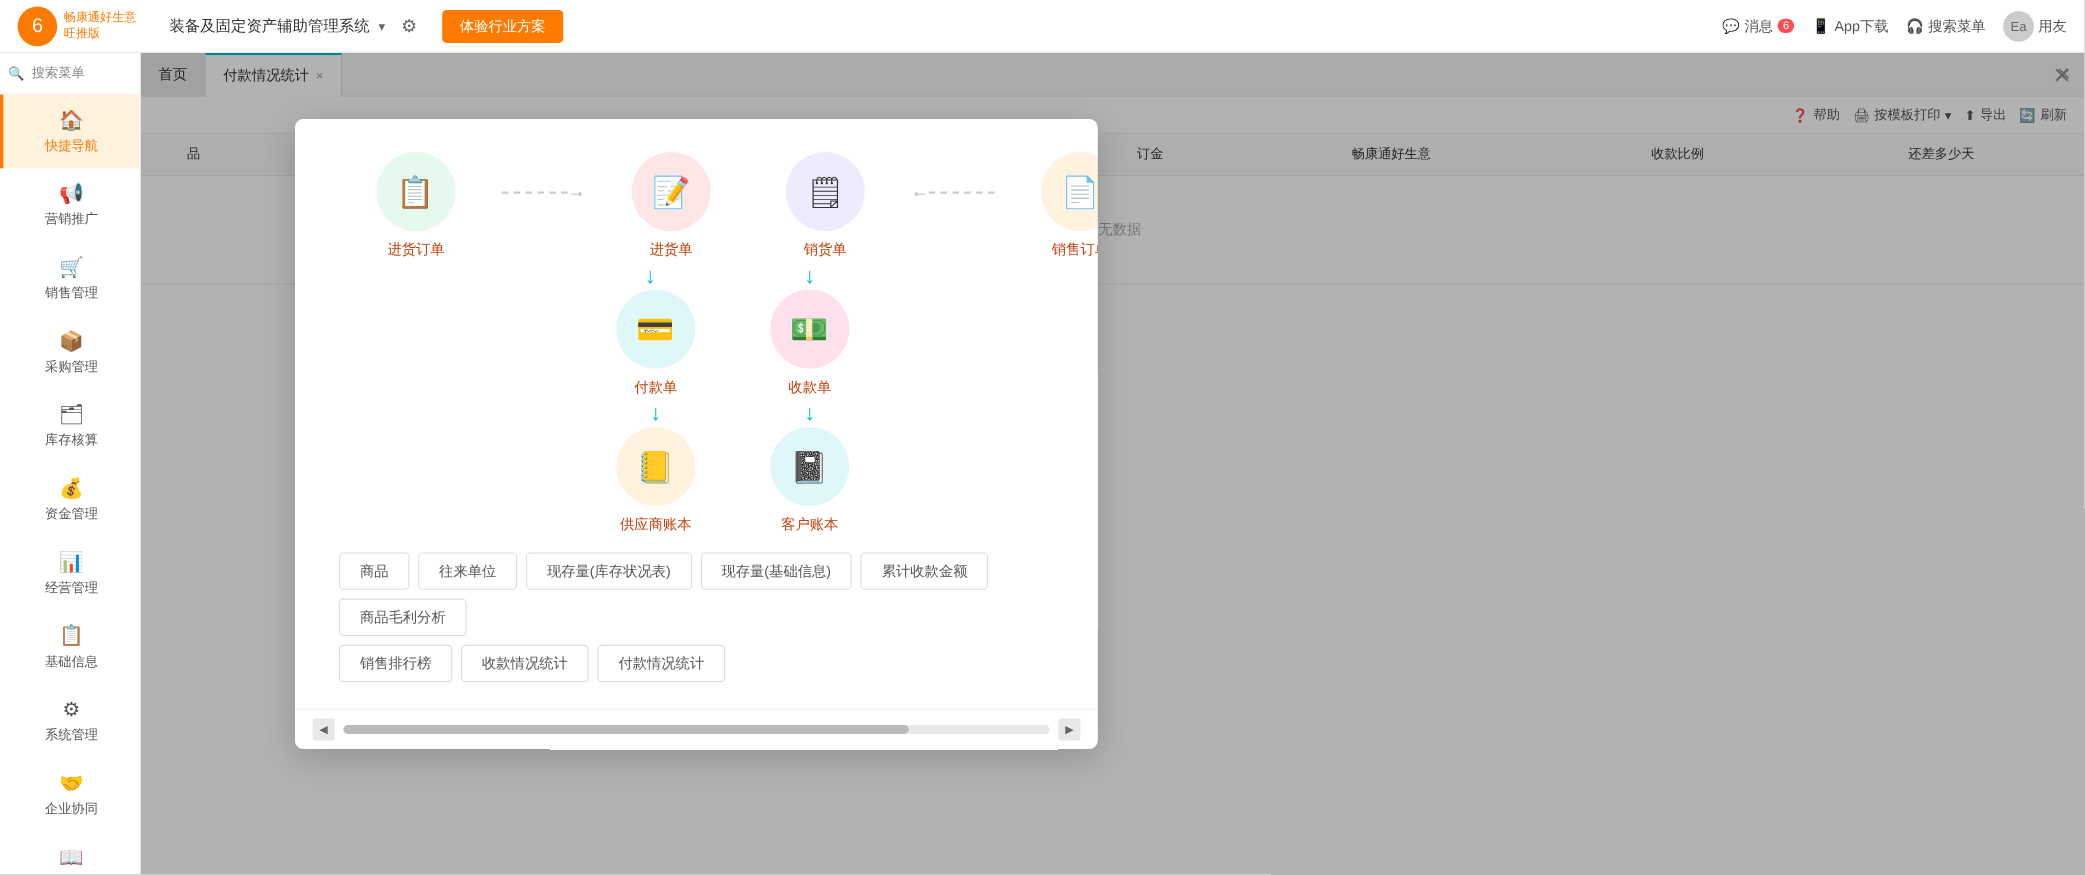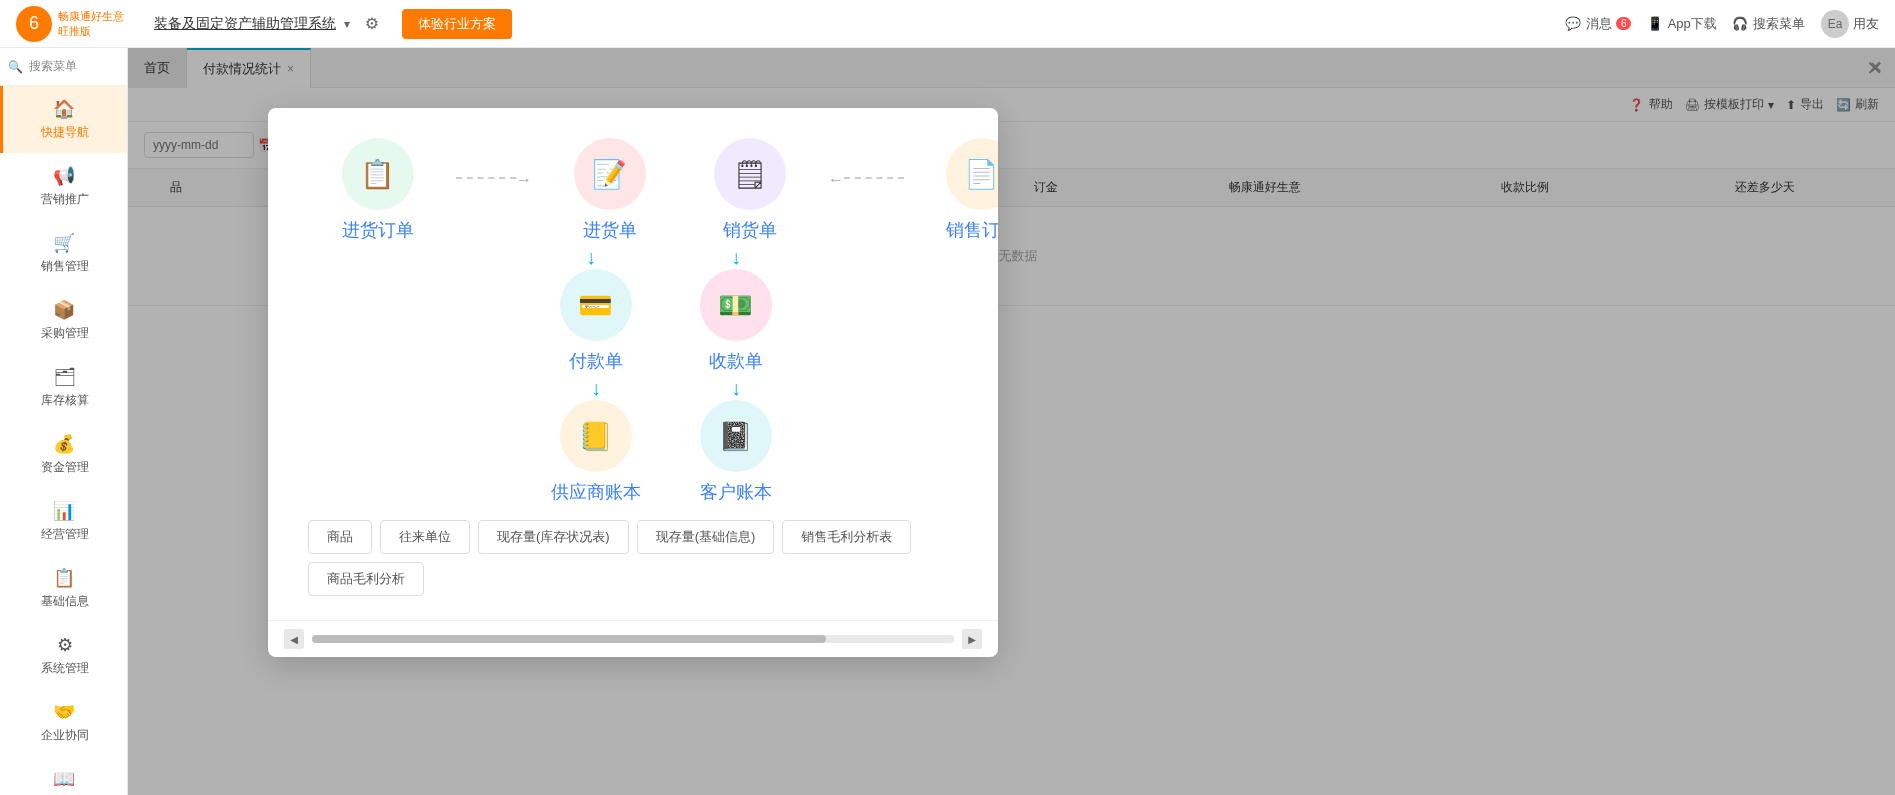--- a/index.html
+++ b/index.html
@@ -11,21 +11,21 @@
     .main-area { display: flex; flex: 1; overflow: hidden; }
     .sidebar { width: 128px; background: #fff; border-right: 1px solid #e8e8e8; display: flex; flex-direction: column; flex-shrink: 0; }
     .content-area { flex: 1; display: flex; flex-direction: column; overflow: hidden; position: relative; }
     .tab-bar { height: 40px; background: #f5f5f5; display: flex; align-items: center; border-bottom: 1px solid #e8e8e8; flex-shrink: 0; }
 
     
     .logo-area { display: flex; align-items: center; width: 128px; flex-shrink: 0; }
     .logo-icon { width: 36px; height: 36px; background: #ff7a00; border-radius: 50%; display: flex; align-items: center; justify-content: center; color: white; font-size: 18px; margin-right: 6px; flex-shrink: 0; }
     .logo-text { font-size: 11px; color: #ff7a00; line-height: 1.3; }
     .system-title { display: flex; align-items: center; gap: 8px; margin-left: 10px; }
-    .system-name { font-size: 14px; color: #333; text-decoration: underline; }
+    .system-name { font-size: 14px; color: #333; }
     .dropdown-btn { background: none; border: none; cursor: pointer; color: #666; font-size: 12px; }
     .gear-btn { background: none; border: none; cursor: pointer; color: #666; font-size: 16px; width: 28px; height: 28px; display: flex; align-items: center; justify-content: center; }
     .trial-btn { background: #ff7a00; color: white; border: none; padding: 6px 16px; border-radius: 4px; cursor: pointer; font-size: 13px; margin-left: 8px; }
     .top-right { margin-left: auto; display: flex; align-items: center; gap: 16px; }
     .top-right-item { display: flex; align-items: center; gap: 4px; cursor: pointer; color: #555; font-size: 13px; }
     .badge { background: #ff4d4f; color: white; border-radius: 10px; padding: 1px 5px; font-size: 10px; }
     .user-avatar { width: 28px; height: 28px; background: #ccc; border-radius: 50%; display: flex; align-items: center; justify-content: center; font-size: 12px; color: #666; }
 
     
     .sidebar-search { padding: 10px 8px; border-bottom: 1px solid #f0f0f0; }
@@ -63,21 +63,21 @@
     .no-data { text-align: center; padding: 40px; color: #aaa; font-size: 13px; }
 
     
     .modal-overlay { position: absolute; top: 0; left: 0; right: 0; bottom: 0; background: rgba(0,0,0,0.3); z-index: 100; display: flex; align-items: flex-start; justify-content: flex-start; }
     .modal { background: #fff; border-radius: 8px; width: 730px; max-height: 580px; overflow-y: auto; margin: 60px 0 0 140px; box-shadow: 0 8px 32px rgba(0,0,0,0.18); }
 
     
     .workflow { padding: 30px 40px 16px 40px; }
     .wf-node { display: flex; flex-direction: column; align-items: center; width: 140px; }
     .wf-circle { width: 72px; height: 72px; border-radius: 50%; display: flex; align-items: center; justify-content: center; font-size: 28px; margin-bottom: 8px; }
-    .wf-label { font-size: 18px; color: #3b82f6; }
+    .wf-label { font-size: 13px; color: #c2410c; }
 
     
     .green-circle { background: #e6f9ee; }
     .red-circle { background: #ffe6e6; }
     .purple-circle { background: #f0eaff; }
     .orange-circle { background: #fff3e0; }
     .teal-circle { background: #e0f7fa; }
     .pink-circle { background: #ffe0ec; }
 
     
@@ -213,32 +213,20 @@
             <span>⬆</span>
             <span>导出</span>
           </button>
           <button class="toolbar-btn">
             <span>🔄</span>
             <span>刷新</span>
           </button>
         </div>
       </div>
 
-      <div class="filter-bar">
-        <div class="filter-date">
-          <input type="text" class="filter-input" placeholder="yyyy-mm-dd" style="">
-          <span>📅</span>
-        </div>
-        <select class="filter-select">
-          <option>单据状态</option>
-        </select>
-        <button class="query-btn">查询</button>
-        <button class="set-btn">设置</button>
-        <span class="more-conditions">更多条件</span>
-      </div>
 
       <div class="table-wrapper">
         <table>
           <thead>
             <tr>
               <th>品</th>
               <th>商品</th>
               <th>金额</th>
               <th>预估毛利</th>
               <th>预估毛利率</th>
@@ -386,22 +374,27 @@
               </div>
             </div>
           </div>
 
           <div class="common-functions">
             <div class="func-buttons">
               <button class="func-btn">商品</button>
               <button class="func-btn">往来单位</button>
               <button class="func-btn">现存量(库存状况表)</button>
               <button class="func-btn">现存量(基础信息)</button>
-              <button class="func-btn">销售毛利分析表</button>
+              <button class="func-btn">累计收款金额</button>
               <button class="func-btn">商品毛利分析</button>
+            </div>
+            <div class="func-buttons">
+              <button class="func-btn">销售排行榜</button>
+              <button class="func-btn">收款情况统计</button>
+              <button class="func-btn">付款情况统计</button>
             </div>
           </div>
 
           <div class="modal-scrollbar">
             <div class="scroll-arrow">◀</div>
             <div class="scroll-track">
               <div class="scroll-thumb"></div>
             </div>
             <div class="scroll-arrow">▶</div>
           </div>

